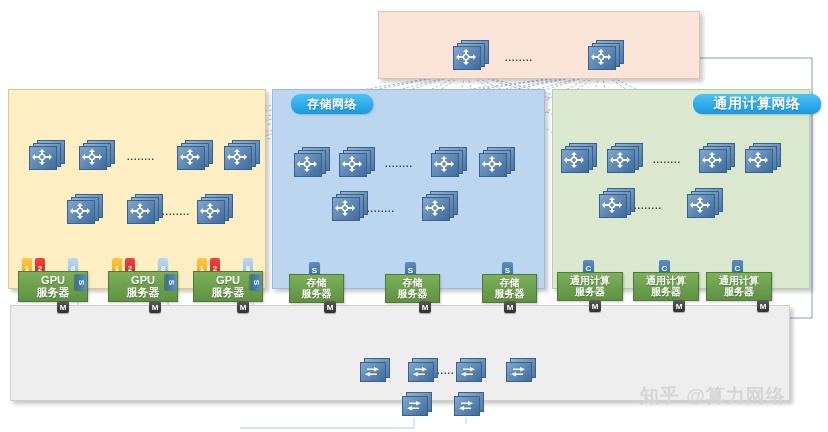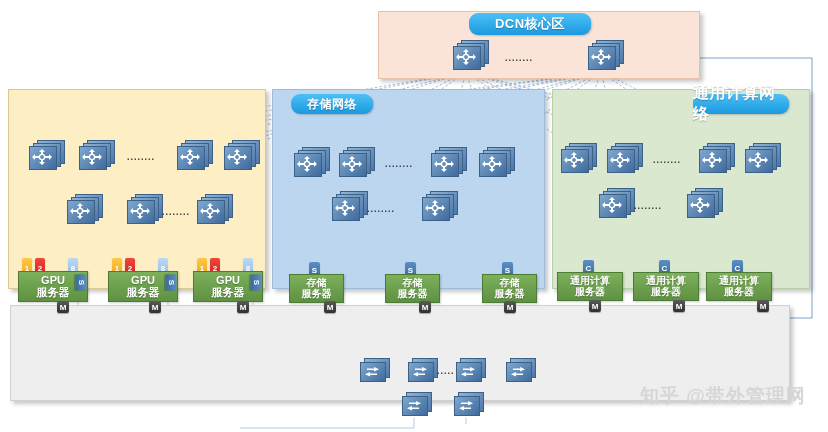--- a/index.html
+++ b/index.html
@@ -233,21 +233,20 @@
       <path class="lnKt" d="M518,378 L414,392"></path>
       <path class="lnKt" d="M518,378 L466,392"></path>
     </g>
     <g>
       <path class="lnBl" d="M414,418 L414,428 L240,428"></path>
       <path class="lnBl" d="M466,418 L466,424"></path>
     </g>
   </svg>
 
   <div class="panel dcn shadow" style="left:378px;top:11px;width:322px;height:68px;"></div>
-  <div class="pill" style="left:469px;top:13px;width:122px;height:22px;font-size:13px;">DCN核心区</div>
 
   <div class="sw" style="left:453px;top:40px;">
     <div class="layer l3"></div>
     <div class="layer l2"></div>
     <div class="layer l1"></div>
     <svg viewBox="0 0 26 22">
       <path fill="#ffffff" d="M13 3 l3 3 h-2 v3 h-2 v-3 h-2z
                               M13 19 l-3 -3 h2 v-3 h2 v3 h2z
                               M3 11 l3 -3 v2 h4 v2 h-4 v2z
                               M23 11 l-3 -3 v2 h-4 v2 h4 v2z"></path>
@@ -405,21 +404,21 @@
     <div class="layer l2"></div>
     <div class="layer l1"></div>
     <svg viewBox="0 0 26 22">
       <path fill="#ffffff" d="M13 3 l3 3 h-2 v3 h-2 v-3 h-2z M13 19 l-3 -3 h2 v-3 h2 v3 h2z
                               M3 11 l3 -3 v2 h4 v2 h-4 v2z M23 11 l-3 -3 v2 h-4 v2 h4 v2z"></path>
       <circle cx="13" cy="11" r="2.6" fill="none" stroke="#ffffff" stroke-width="1.4"></circle>
     </svg>
   </div>
 
   <div class="panel general shadow" style="left:552px;top:89px;width:258px;height:200px;"></div>
-  <div class="pill" style="left:693px;top:94px;width:96px;height:20px;font-size:16px;">通用计算网络</div>
+  <div class="pill" style="left:693px;top:94px;width:128px;height:20px;font-size:14px;">通用计算网络</div>
 
   <div class="sw" style="left:561px;top:143px;">
     <div class="layer l3"></div>
     <div class="layer l2"></div>
     <div class="layer l1"></div>
     <svg viewBox="0 0 26 22">
       <path fill="#ffffff" d="M13 3 l3 3 h-2 v3 h-2 v-3 h-2z M13 19 l-3 -3 h2 v-3 h2 v3 h2z
                               M3 11 l3 -3 v2 h4 v2 h-4 v2z M23 11 l-3 -3 v2 h-4 v2 h4 v2z"></path>
       <circle cx="13" cy="11" r="2.6" fill="none" stroke="#ffffff" stroke-width="1.4"></circle>
     </svg>
@@ -599,15 +598,15 @@
   </div>
   <div class="mbadge" style="left:673px;top:300px;width:12px;height:12px;">M</div>
 
   <div class="sbadge" style="left:732px;top:260px;width:11px;height:16px;">C</div>
   <div class="srv" style="left:706px;top:272px;width:66px;height:29px;font-size:10px;">
     <span>通用计算</span>
     <span>服务器</span>
   </div>
   <div class="mbadge" style="left:757px;top:300px;width:12px;height:12px;">M</div>
 
-  <div class="wm" style="left:640px;top:383px;">知乎 @带外管理网</div>
+  <div class="wm" style="left:640px;top:383px;">知乎 @算力网络</div>
 
 </div>
 
 </body></html>

